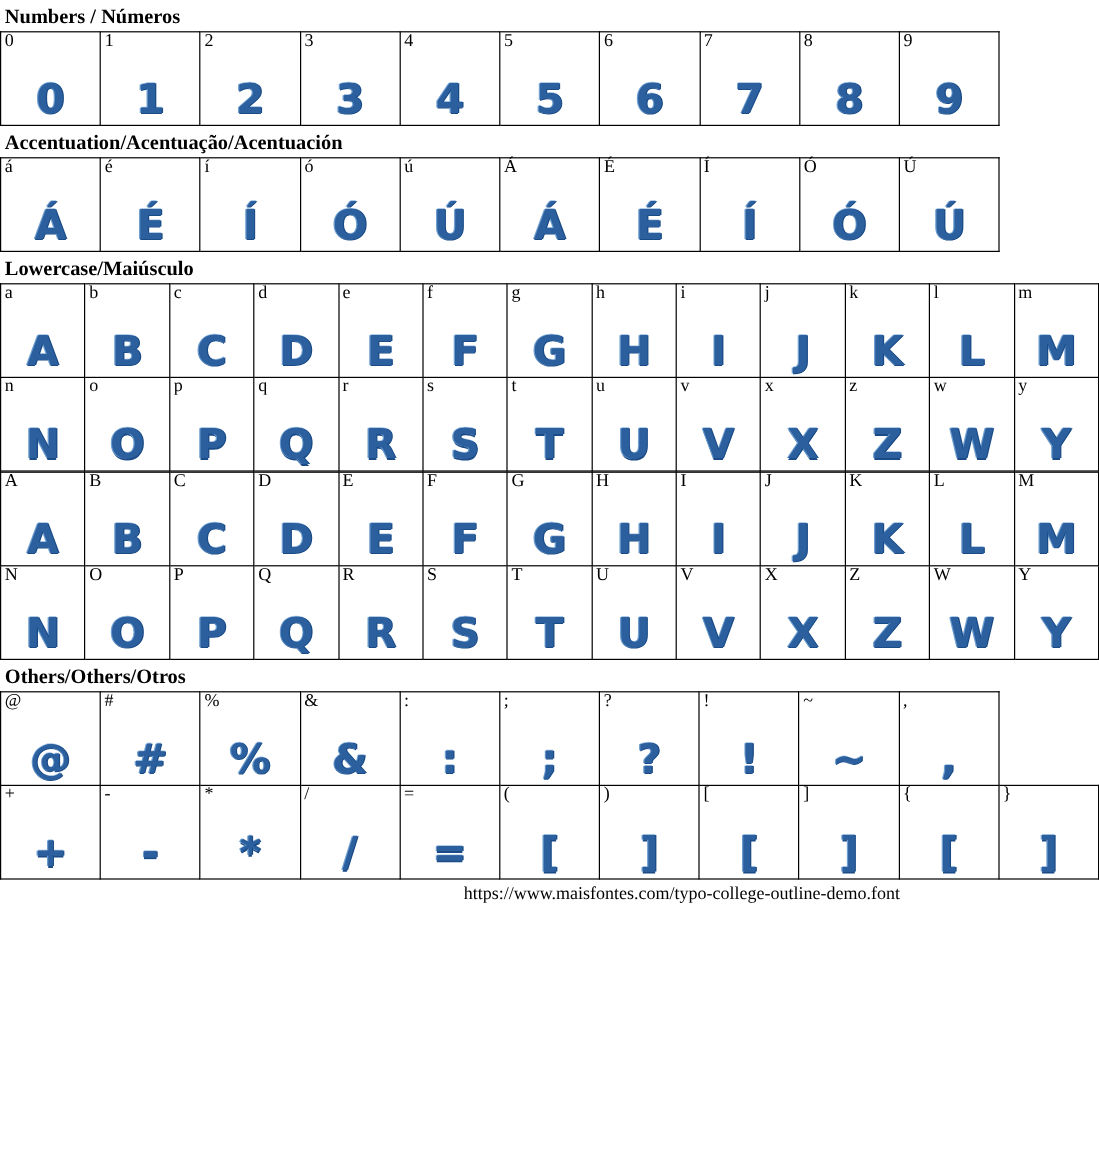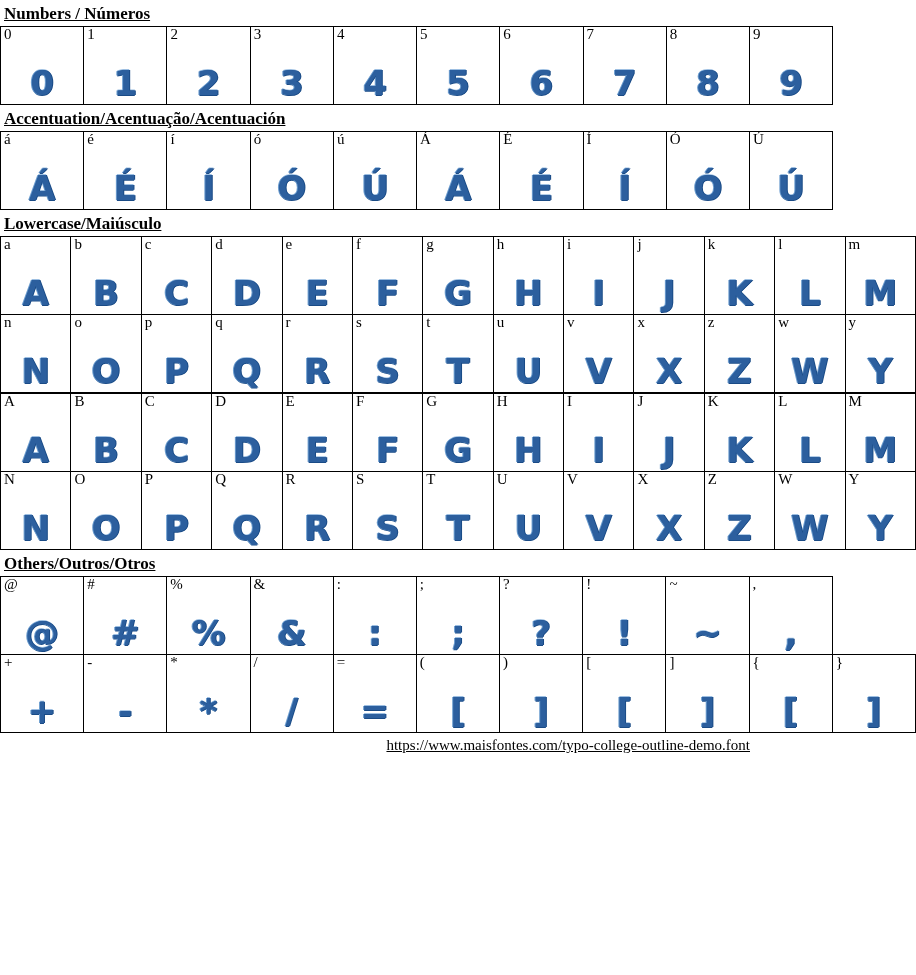--- a/index.html
+++ b/index.html
@@ -12,21 +12,20 @@
     width: 916px;
     height: 975px;
     font-family: "Liberation Serif", serif;
     color: #000000;
     position: relative;
     overflow: hidden;
   }
   .page {
     width: 752px;
     position: relative;
-    text-decoration: underline;
   }
   .section-title {
     font-family: "Liberation Serif", serif;
     font-weight: bold;
     font-size: 17px;
     line-height: 1;
     padding: 5px 0 4px 4px;
     color: #000000;
   }
   table.glyph-table {
@@ -549,21 +548,21 @@
             </td>
             <td style="width: 7.69231%;">
               <div class="cell-inner">
                 <span class="char-label">Y</span>
                 <span class="glyph">Y</span>
               </div>
             </td>
           </tr>
         </tbody>
       </table>
-      <div class="section-title">Others/Outros/Otros</div>
+      <div class="section-title">Others/Others/Otros</div>
       <table class="glyph-table">
         <tbody>
           <tr>
             <td style="width: 9.09091%;">
               <div class="cell-inner">
                 <span class="char-label">@</span>
                 <span class="glyph">@</span>
               </div>
             </td>
             <td style="width: 9.09091%;">

